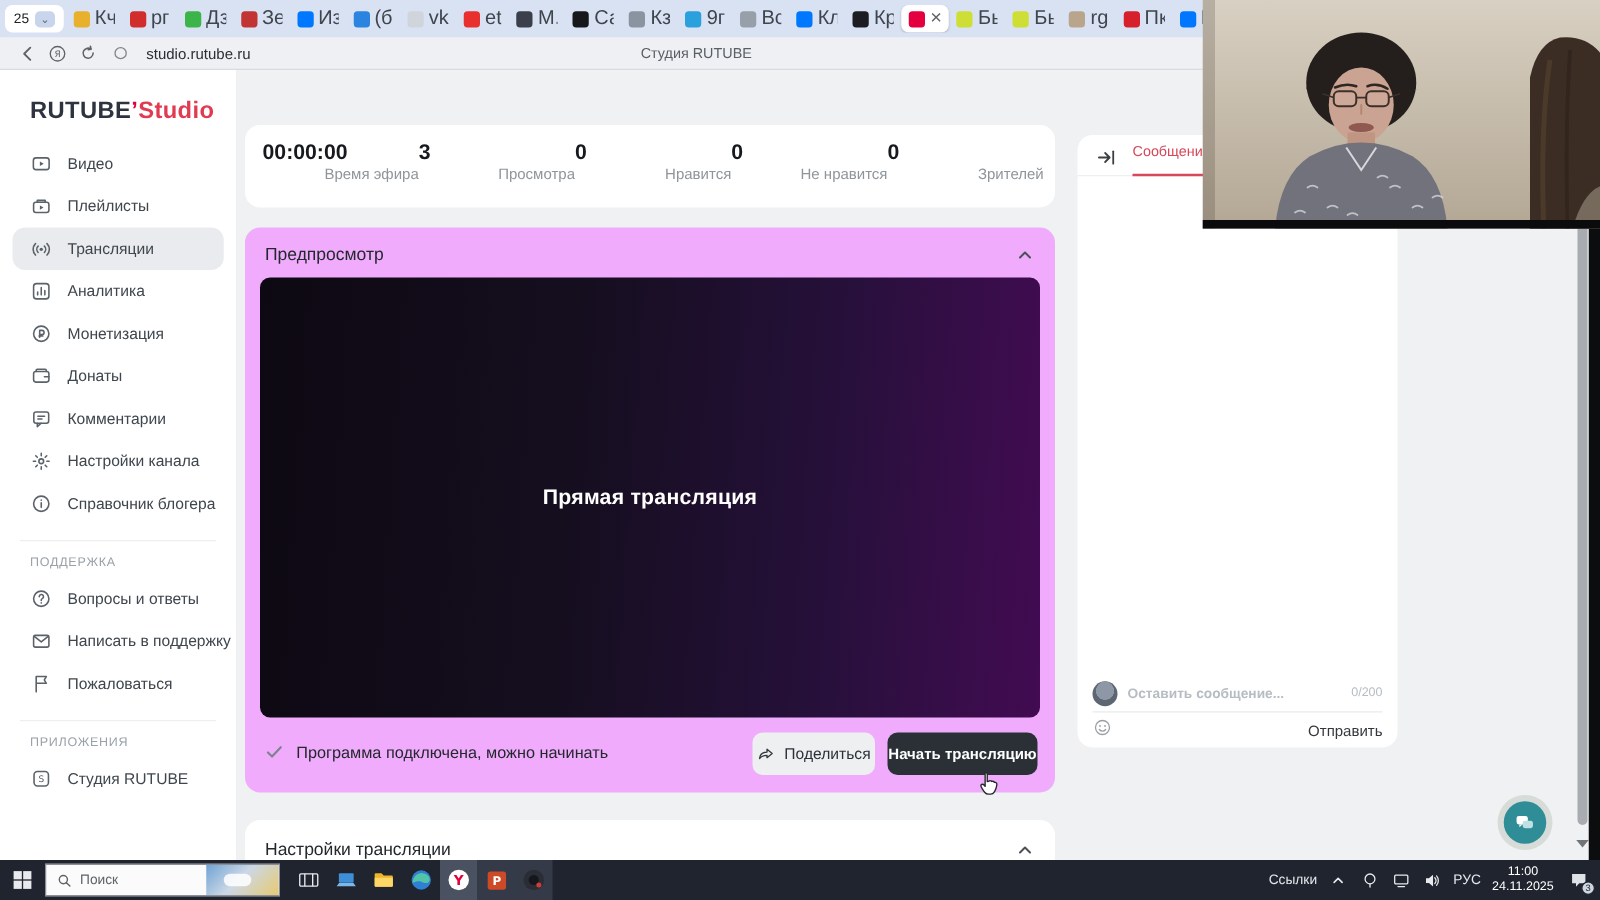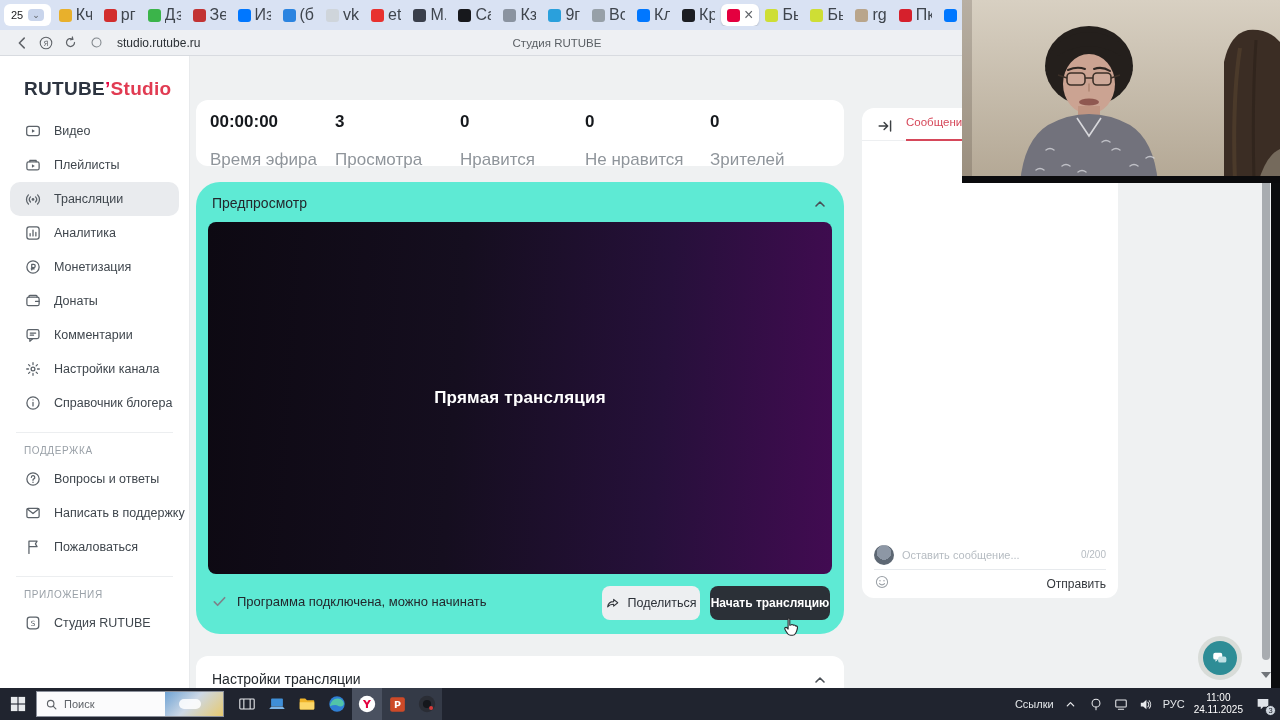--- a/index.html
+++ b/index.html
@@ -38,26 +38,26 @@
   .nav-icon svg .f { fill:#5b6269; stroke:none; }
   .nav-icon svg text { fill:#5b6269; stroke:none; }
   .nav-label { font-size:12.5px; color:#3f464d; white-space:nowrap; }
   .side-divider { height:1px; background:#eceef0; margin:12px 16px; }
   .side-header { font-size:10px; color:#9aa1a8; letter-spacing:.6px; padding-left:24px; margin:10px 0 6px; }
 
   
   .stats-card { position:absolute; left:196px; top:100px; width:648px; height:66px; background:#fff; border-radius:12px; display:flex; padding:12px 0 0 14px; z-index:1; }
   .stat { width:125px; }
   .stat-value { font-size:17px; font-weight:600; color:#16191d; }
-  .stat-label { font-size:17px; color:#8f959b; margin-top:18px; }
+  .stat-label { font-size:12px; color:#8f959b; margin-top:0;text-align:right; }
 
   .card-header-title { font-size:14px; color:#23282d; }
   .chev-up { position:absolute; right:16px; top:14px; width:16px; height:16px; cursor:pointer; }
 
-  .preview-card { position:absolute; left:196px; top:182px; width:648px; height:452px; background:#5eead4; border-radius:24px; z-index:1; }
+  .preview-card { position:absolute; left:196px; top:182px; width:648px; height:452px; background:#f0abfc; border-radius:12px; z-index:1; }
   .preview-card .card-header-title { position:absolute; left:16px; top:13px; }
   .video-area { position:absolute; left:12px; top:40px; width:624px; height:352px; border-radius:8px;
     background:linear-gradient(94deg,#0d0912 0%,#150e1f 40%,#26103a 72%,#420b52 100%); display:grid; place-items:center; }
   .video-text { color:#fff; font-size:17px; font-weight:600; letter-spacing:.2px; }
   .status-row { position:absolute; left:16px; top:412px; display:flex; align-items:center; gap:10px; }
   .status-text { font-size:13px; color:#23282d; }
   .btn { position:absolute; top:404px; height:34px; border-radius:8px; display:flex; align-items:center; justify-content:center; gap:7px; font-size:12.5px; cursor:pointer; }
   .btn-share { left:406px; width:98px; background:#edeff1; color:#2b3037; }
   .btn-start { left:514px; width:120px; background:#2b3037; color:#fff; font-weight:600; font-size:12px; }
 
@@ -65,21 +65,21 @@
   .settings-card .card-header-title { position:absolute; left:16px; top:15px; }
   .settings-card .chev-up { top:16px; }
 
   
   .chat-panel { position:absolute; left:862px; top:108px; width:256px; height:490px; background:#fff; border-radius:12px; z-index:1; }
   .chat-header { display:flex; align-items:flex-start; gap:12px; padding:8px 14px 0; height:33px; border-bottom:1px solid #edeff1; }
   .chat-collapse { width:18px; height:18px; margin-top:1px; cursor:pointer; }
   .chat-tab { font-size:11.5px; color:#d6485a; height:25px; border-bottom:2px solid #d6485a; cursor:pointer; }
   .chat-input-row { position:absolute; left:12px; right:12px; top:432px; height:30px; display:flex; align-items:center; gap:8px; border-bottom:1px solid #e7eaed; }
   .chat-avatar { width:20px; height:20px; border-radius:50%; background:radial-gradient(circle at 50% 38%, #8d97a5 0 45%, #5d6773 46% 100%); flex:0 0 auto; }
-  .chat-placeholder { flex:1; font-size:11px; color:#b6bcc2; }
+  .chat-placeholder { flex:1; font-size:11px; color:#b6bcc2;font-weight:bold; }
   .chat-counter { font-size:10px; color:#b6bcc2; }
   .chat-send-row { position:absolute; left:12px; right:12px; top:466px; display:flex; justify-content:space-between; align-items:center; }
   .chat-send { font-size:12px; color:#34383d; cursor:pointer; }
 
   .float-chat { position:absolute; left:1198px; top:636px; width:44px; height:44px; border-radius:50%; background:#d8dcd8; display:grid; place-items:center; z-index:1; cursor:pointer; }
   .float-chat .inner { width:34px; height:34px; border-radius:50%; background:#2e8d96; display:grid; place-items:center; }
 
   
   .sb-thumb { position:absolute; left:1262px; top:114px; width:8px; height:546px; background:#a8acb0; border-radius:4px; z-index:2; }
   .sb-arrow { position:absolute; left:1261px; top:672px; width:0; height:0; border-left:5px solid transparent; border-right:5px solid transparent; border-top:6px solid #70757a; z-index:2; }

